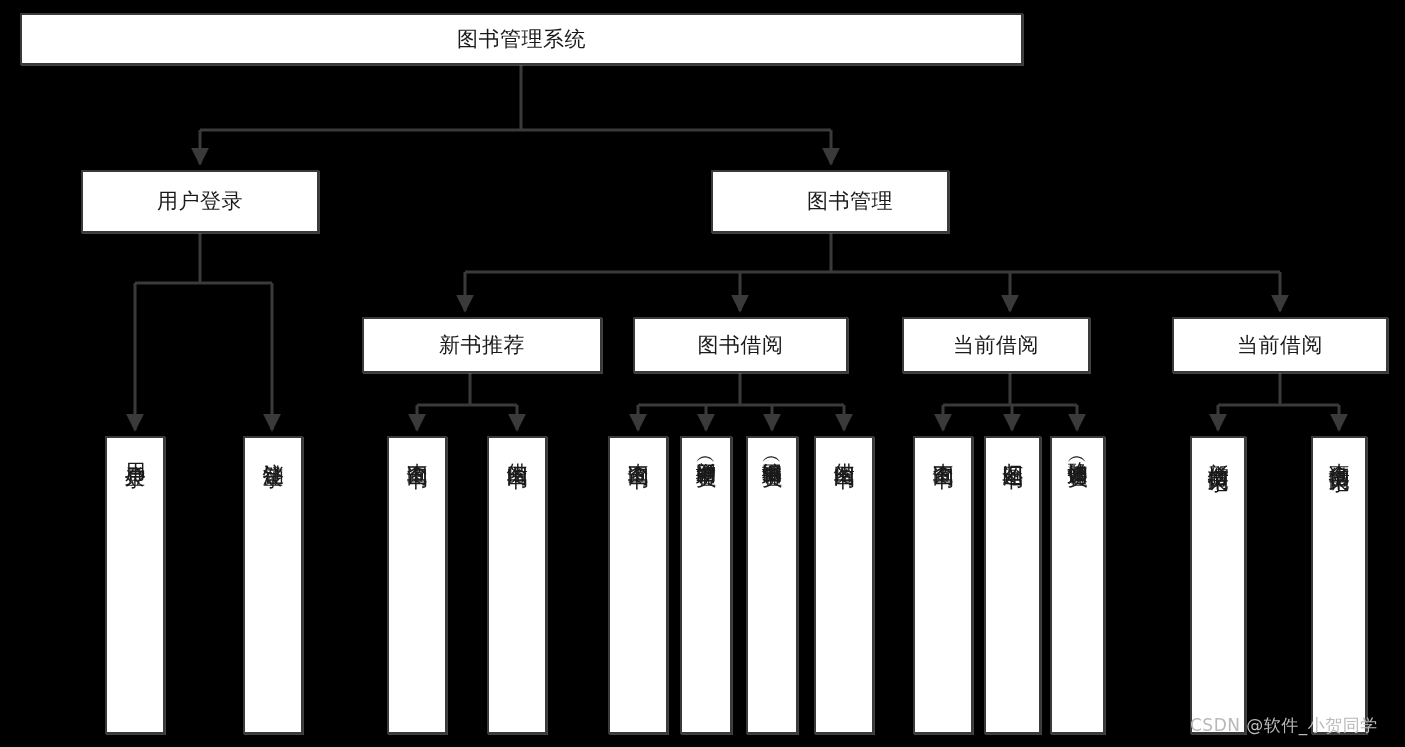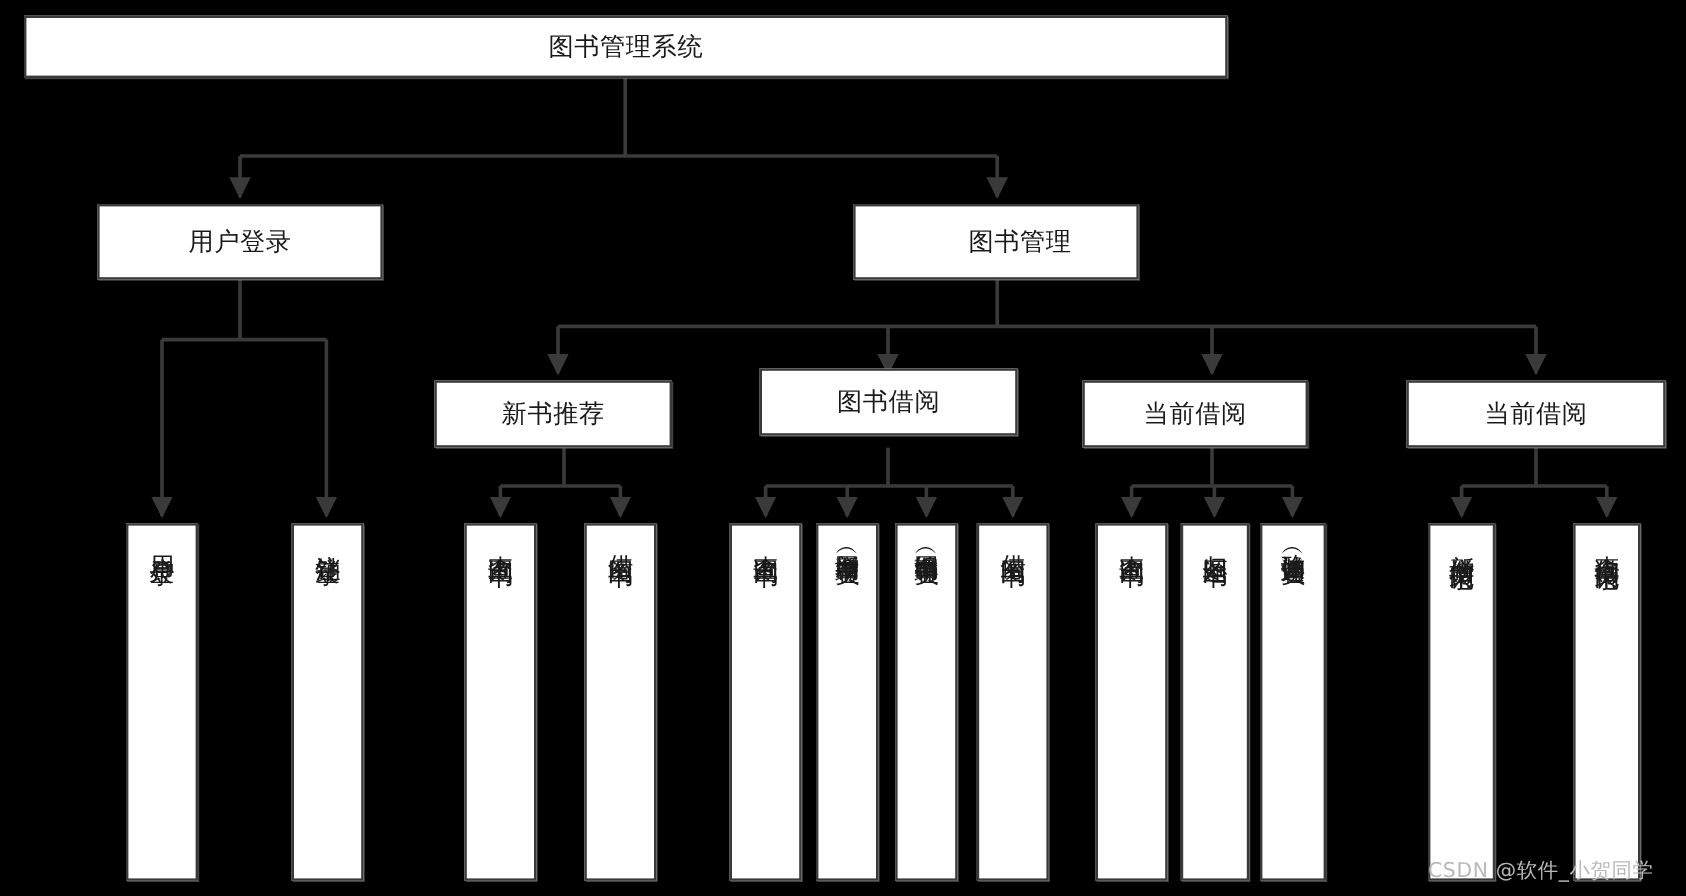--- a/index.html
+++ b/index.html
@@ -128,24 +128,24 @@
     <span class="node-label">图书管理系统</span>
   </div>
 
   <div class="node horiz" style="left:81px; top:170px; width:238px; height:63px;">
     <span class="node-label">用户登录</span>
   </div>
   <div class="node horiz" style="left:711px; top:170px; width:238px; height:63px;padding-left:40px;">
     <span class="node-label">图书管理</span>
   </div>
 
-  <div class="node horiz" style="left:362px; top:317px; width:198px; height:56px;text-align:center;">
+  <div class="node horiz" style="left:362px; top:317px; width:240px; height:56px;text-align:center;">
     <span class="node-label">新书推荐</span>
   </div>
-  <div class="node horiz" style="left:633px; top:307px; width:215px; height:56px;">
+  <div class="node horiz" style="left:633px; top:317px; width:215px; height:56px;">
     <span class="node-label">图书借阅</span>
   </div>
   <div class="node horiz" style="left:902px; top:317px; width:188px; height:56px;">
     <span class="node-label">当前借阅</span>
   </div>
   <div class="node horiz" style="left:1172px; top:317px; width:216px; height:56px;">
     <span class="node-label">当前借阅</span>
   </div>
 
   <div class="node vert" style="left:105px; top:436px; width:60px; height:298px;">

